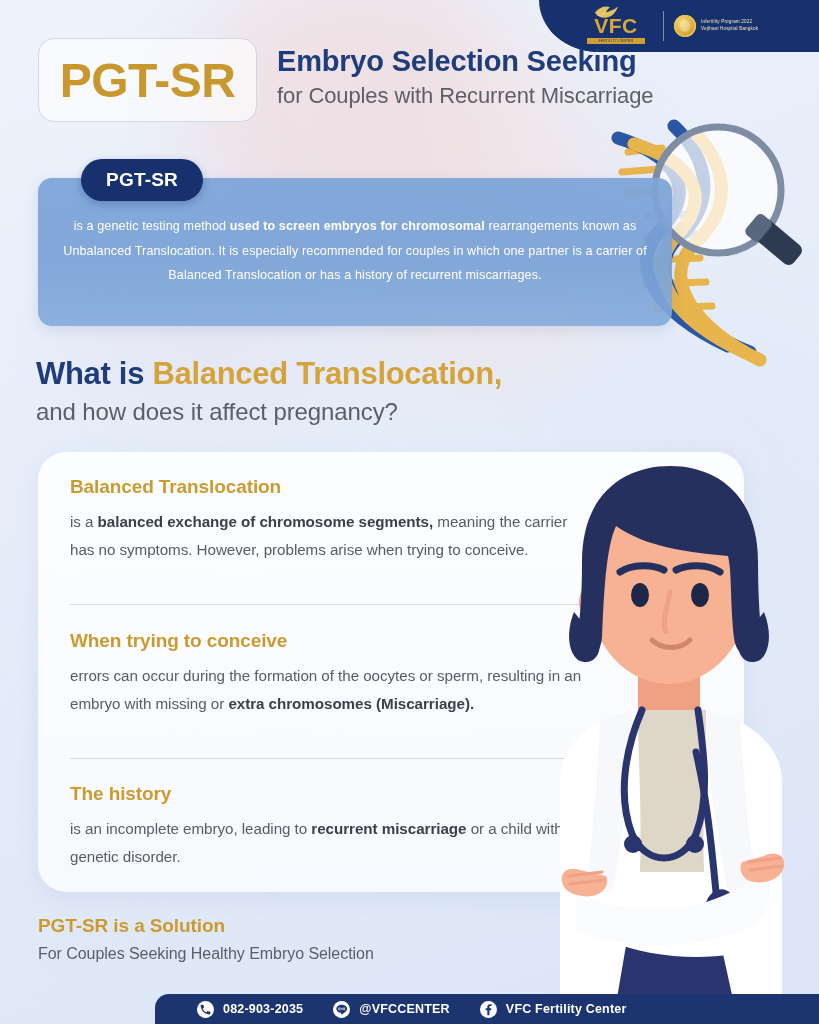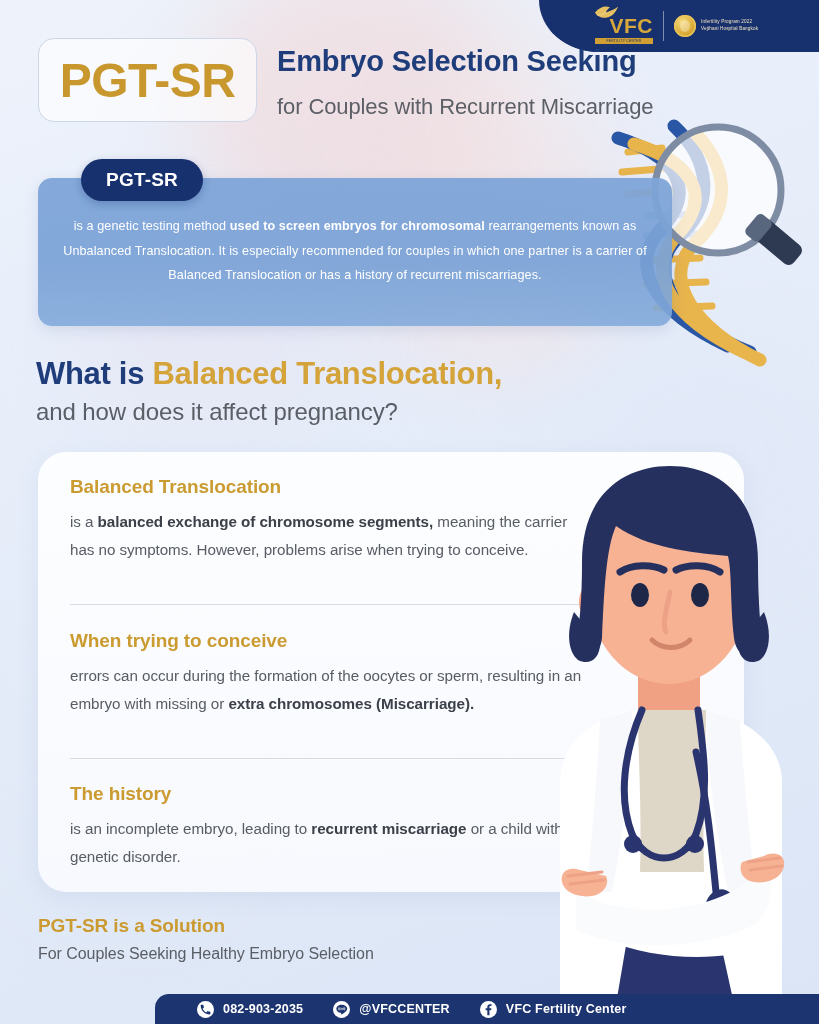--- a/index.html
+++ b/index.html
@@ -54,21 +54,21 @@
   .brand-row {
     position: absolute; right: 0; top: 0;
     height: 52px; width: 240px;
     display: flex; align-items: center; gap: 10px;
     padding-right: 12px;
   }
   .vfc-logo {
     position: relative;
     width: 74px; height: 46px;
     display: flex; flex-direction: column;
-    align-items: flex-end; justify-content: center;
+    align-items: center; justify-content: center;
   }
   .vfc-bird { position: absolute; top: 1px; left: 14px; width: 26px; height: 16px; }
   .vfc-text {
     font-size: 21px; font-weight: 700; letter-spacing: .5px;
     color: #d8a93a; line-height: 1; margin-top: 7px;
     font-family: "Liberation Sans", sans-serif;
   }
   .vfc-sub {
     margin-top: 2px;
     width: 58px; height: 6px;
@@ -111,21 +111,21 @@
     color: #c8982f;
     font-family: "Liberation Sans", sans-serif;
   }
   .header-titles { padding-top: 6px; }
   .title-main {
     font-size: 29px; font-weight: 700; color: #1f3d7a;
     line-height: 1.18; letter-spacing: -.2px; white-space: nowrap;
   }
   .title-sub {
     font-size: 22px; font-weight: 400; color: #5c5f66;
-    line-height: 1.35; letter-spacing: -.1px; white-space: nowrap; margin-top: 14px;
+    line-height: 1.35; letter-spacing: -.1px; white-space: nowrap; margin-top: 3px;
   }
 
   
   .dna-art { position: absolute; left: 600px; top: 108px; width: 219px; height: 270px; pointer-events: none; }
 
   
   .intro-panel {
     position: absolute; left: 38px; top: 178px;
     width: 634px; height: 148px;
     border-radius: 14px;

